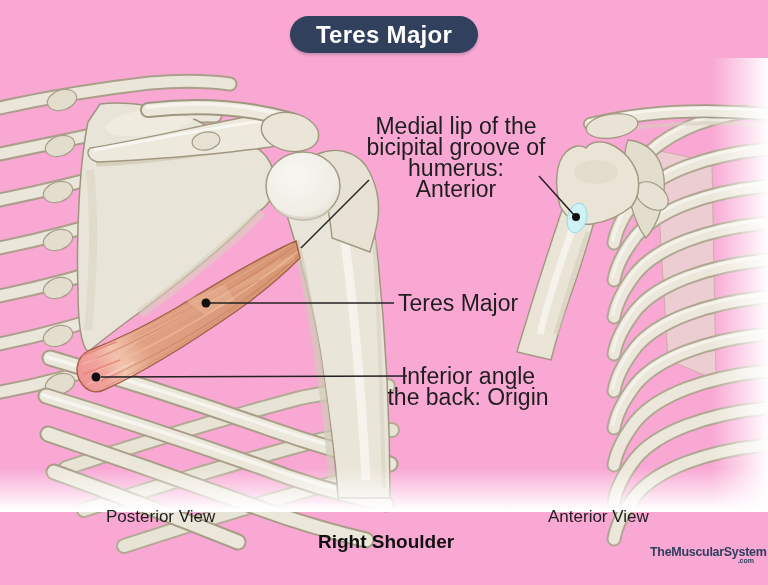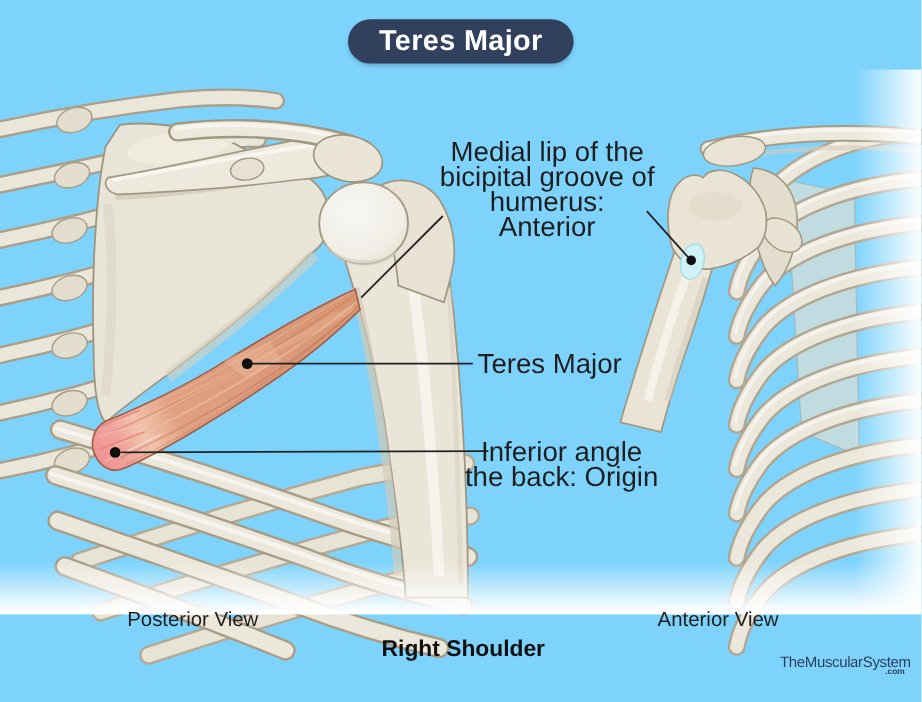--- a/index.html
+++ b/index.html
@@ -1,38 +1,38 @@
 <!DOCTYPE html>
 <html><head>
 <meta charset="utf-8">
 <style>
   html,body{margin:0;padding:0;background:#fff;}
   .canvas{
-    position:relative;width:768px;height:585px;background:#7dd3fc;overflow:hidden;
+    position:relative;width:768px;height:585px;background:#f9a8d4;overflow:hidden;
     font-family:"Liberation Sans",sans-serif;
   }
   .art{position:absolute;left:0;top:0;}
   .title-pill{
     position:absolute;left:290px;top:16px;width:188px;height:37px;
     background:#31405c;border-radius:19px;color:#ffffff;
     font-size:24px;font-weight:bold;letter-spacing:.3px;
     display:flex;align-items:center;justify-content:center;
     box-shadow:0 2px 3px rgba(40,50,70,.25);
   }
   .anno{position:absolute;color:#1e1e1e;font-size:23px;line-height:21px;text-align:center;}
   .anno span{display:block;}
   #lbl-insertion{left:366px;top:116px;width:180px;}
   #lbl-muscle{left:398px;top:293px;text-align:left;white-space:nowrap;}
   #lbl-origin{left:382px;top:366px;width:172px;}
   .caption{position:absolute;font-size:17px;color:#1e1e1e;white-space:nowrap;}
   #cap-posterior{left:106px;top:507px;}
   #cap-anterior{left:548px;top:507px;}
   #cap-subject{left:318px;top:531px;font-size:19px;font-weight:bold;color:#101010;}
   .watermark{position:absolute;left:650px;top:545px;width:104px;text-align:right;color:#2e3e5f;}
-  .watermark .brand{font-size:12.5px;font-weight:normal;letter-spacing:-0.3px;display:block;}
+  .watermark .brand{font-size:12.5px;font-weight:bold;letter-spacing:-0.3px;display:block;}
   .watermark .tld{font-size:7px;font-weight:bold;display:block;margin-top:-2px;}
 </style>
 </head>
 <body>
 
 <div class="canvas">
 
   <svg class="art" width="768" height="585" viewBox="0 0 768 585">
     <defs>
       <linearGradient id="muscleGrad" gradientUnits="userSpaceOnUse" x1="80" y1="375" x2="300" y2="248">

